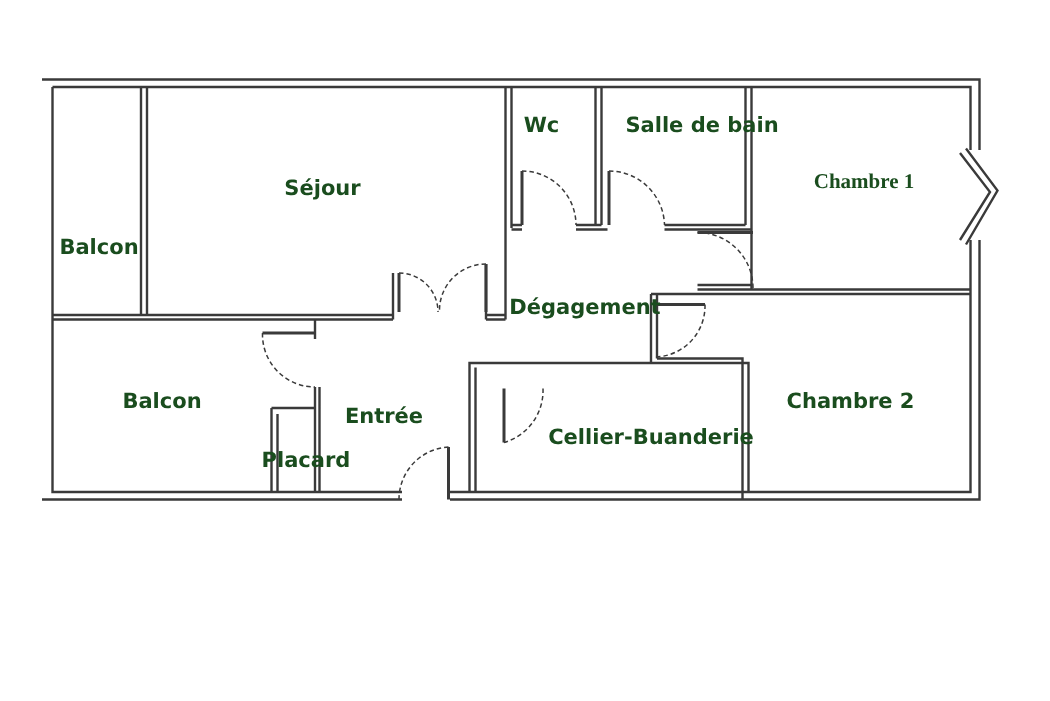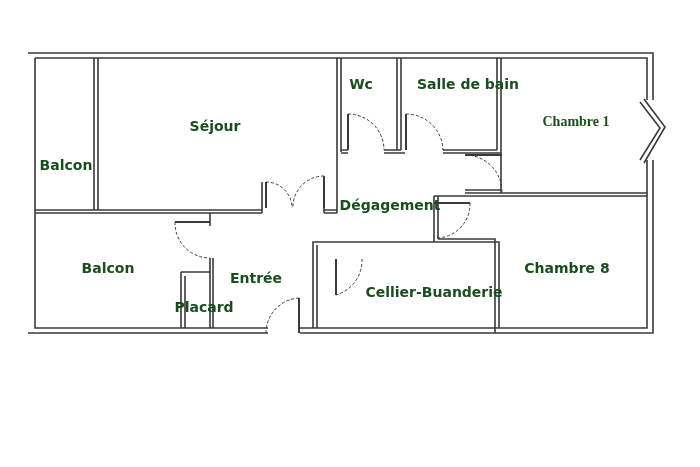--- a/index.html
+++ b/index.html
@@ -55,13 +55,13 @@
 <div class="lbl" style="left:66px;top:121px;margin-top:44px;">Balcon</div>
 <div class="lbl" style="left:215px;top:126px;text-align:right;">Séjour</div>
 <div class="lbl" style="left:361px;top:84px;">Wc</div>
 <div class="lbl" style="left:436px;top:84px;margin-left:32px;">Salle de bain</div>
 <div class="lbl" style="left:576px;top:122px;font-family:Liberation Serif, serif;">Chambre 1</div>
 <div class="lbl" style="left:390px;top:205px;">Dégagement</div>
 <div class="lbl" style="left:108px;top:268px;">Balcon</div>
 <div class="lbl" style="left:256px;top:278px;">Entrée</div>
 <div class="lbl" style="left:204px;top:307px;">Placard</div>
 <div class="lbl" style="left:434px;top:292px;">Cellier-Buanderie</div>
-<div class="lbl" style="left:567px;top:268px;">Chambre 8</div>
+<div class="lbl" style="left:567px;top:268px;">Chambre 2</div>
 
 </body></html>

